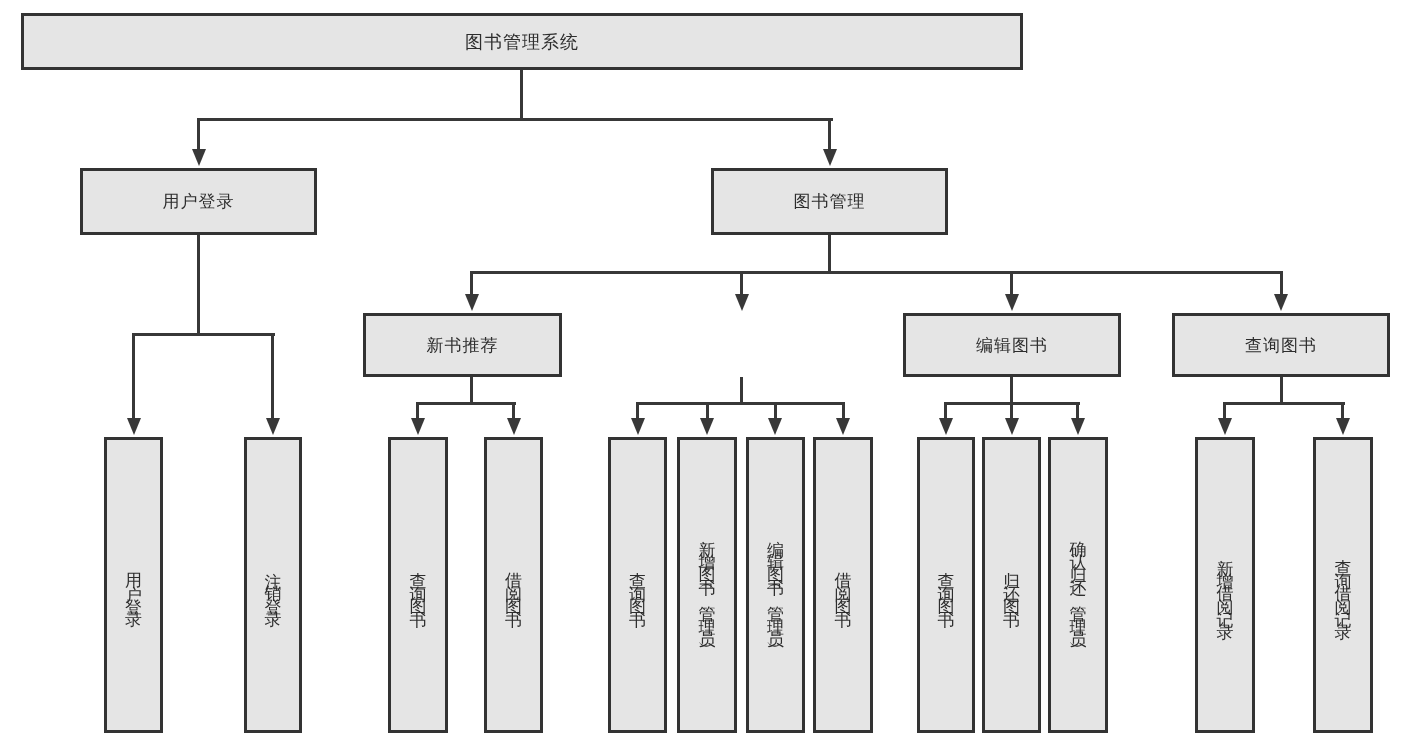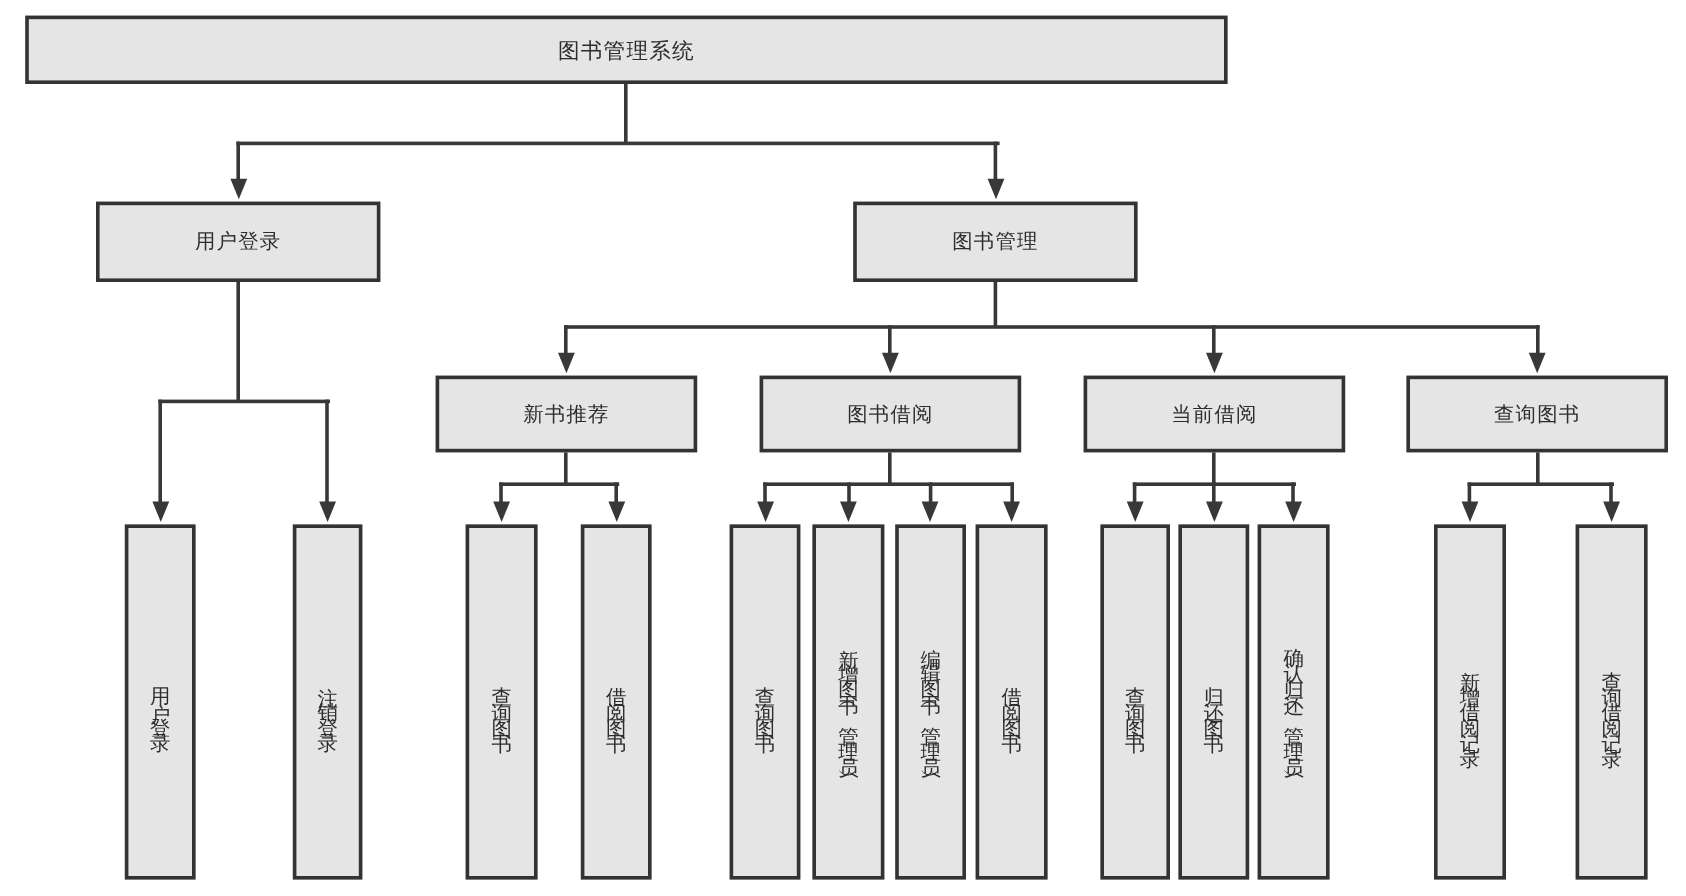--- a/index.html
+++ b/index.html
@@ -72,23 +72,22 @@
   <div class="h" style="left:470px;top:271px;width:813px;"></div>
   <div class="v" style="left:470px;top:271px;height:25px;"></div>
   <div class="v" style="left:740px;top:271px;height:25px;"></div>
   <div class="v" style="left:1010px;top:271px;height:25px;"></div>
   <div class="v" style="left:1280px;top:271px;height:25px;"></div>
   <div class="arrow" style="left:465px;top:294px;"></div>
   <div class="arrow" style="left:735px;top:294px;"></div>
   <div class="arrow" style="left:1005px;top:294px;"></div>
   <div class="arrow" style="left:1274px;top:294px;"></div>
 
-  <div class="node" style="left:363px;top:313px;width:218px;height:64px;">新书推荐</div>
-  <div class="node" style="left:633px;top:313px;width:218px;height:64px;">图书借阅</div>
-  <div class="node" style="left:903px;top:313px;width:218px;height:64px;">当前借阅</div>
+  <div class="node" style="left:363px;top:313px;width:199px;height:64px;">新书推荐</div>
+  <div class="node" style="left:903px;top:313px;width:218px;height:64px;">编辑图书</div>
   <div class="node" style="left:1172px;top:313px;width:218px;height:64px;">查询图书</div>
 
   <div class="v" style="left:470px;top:377px;height:27px;"></div>
   <div class="h" style="left:416px;top:402px;width:100px;"></div>
   <div class="v" style="left:416px;top:402px;height:19px;"></div>
   <div class="v" style="left:512px;top:402px;height:19px;"></div>
   <div class="arrow" style="left:411px;top:418px;"></div>
   <div class="arrow" style="left:507px;top:418px;"></div>
 
   <div class="v" style="left:740px;top:377px;height:27px;"></div>

